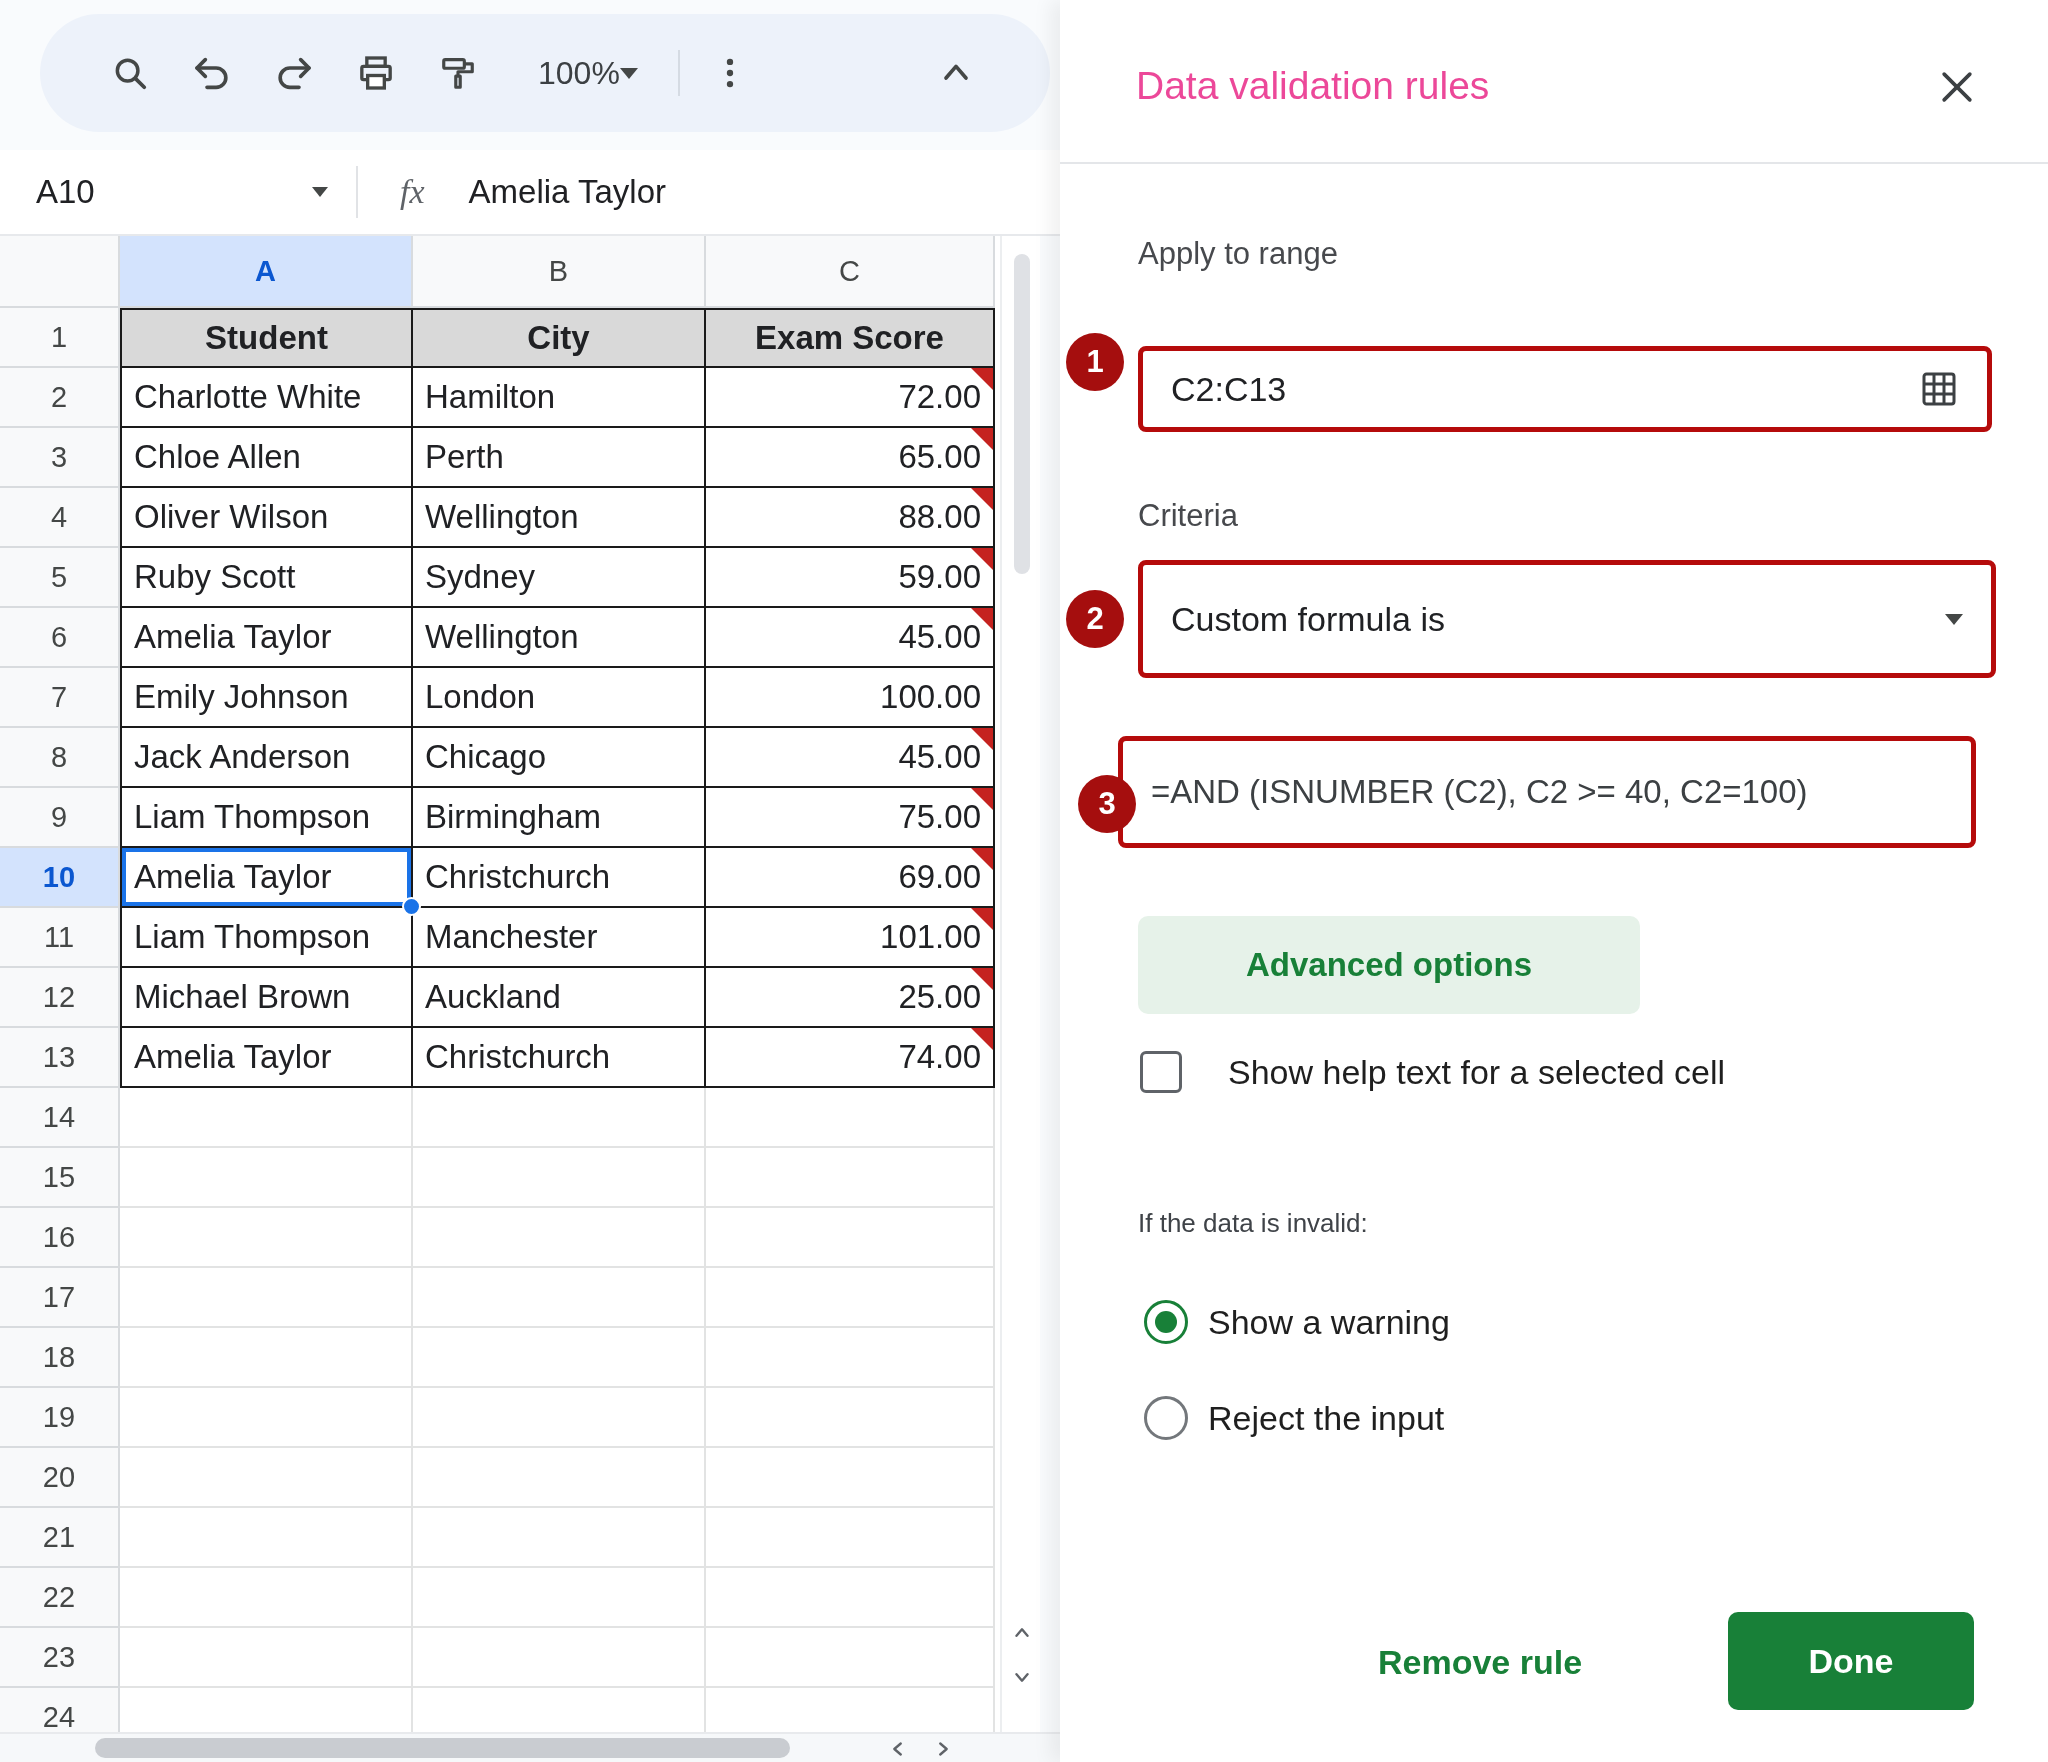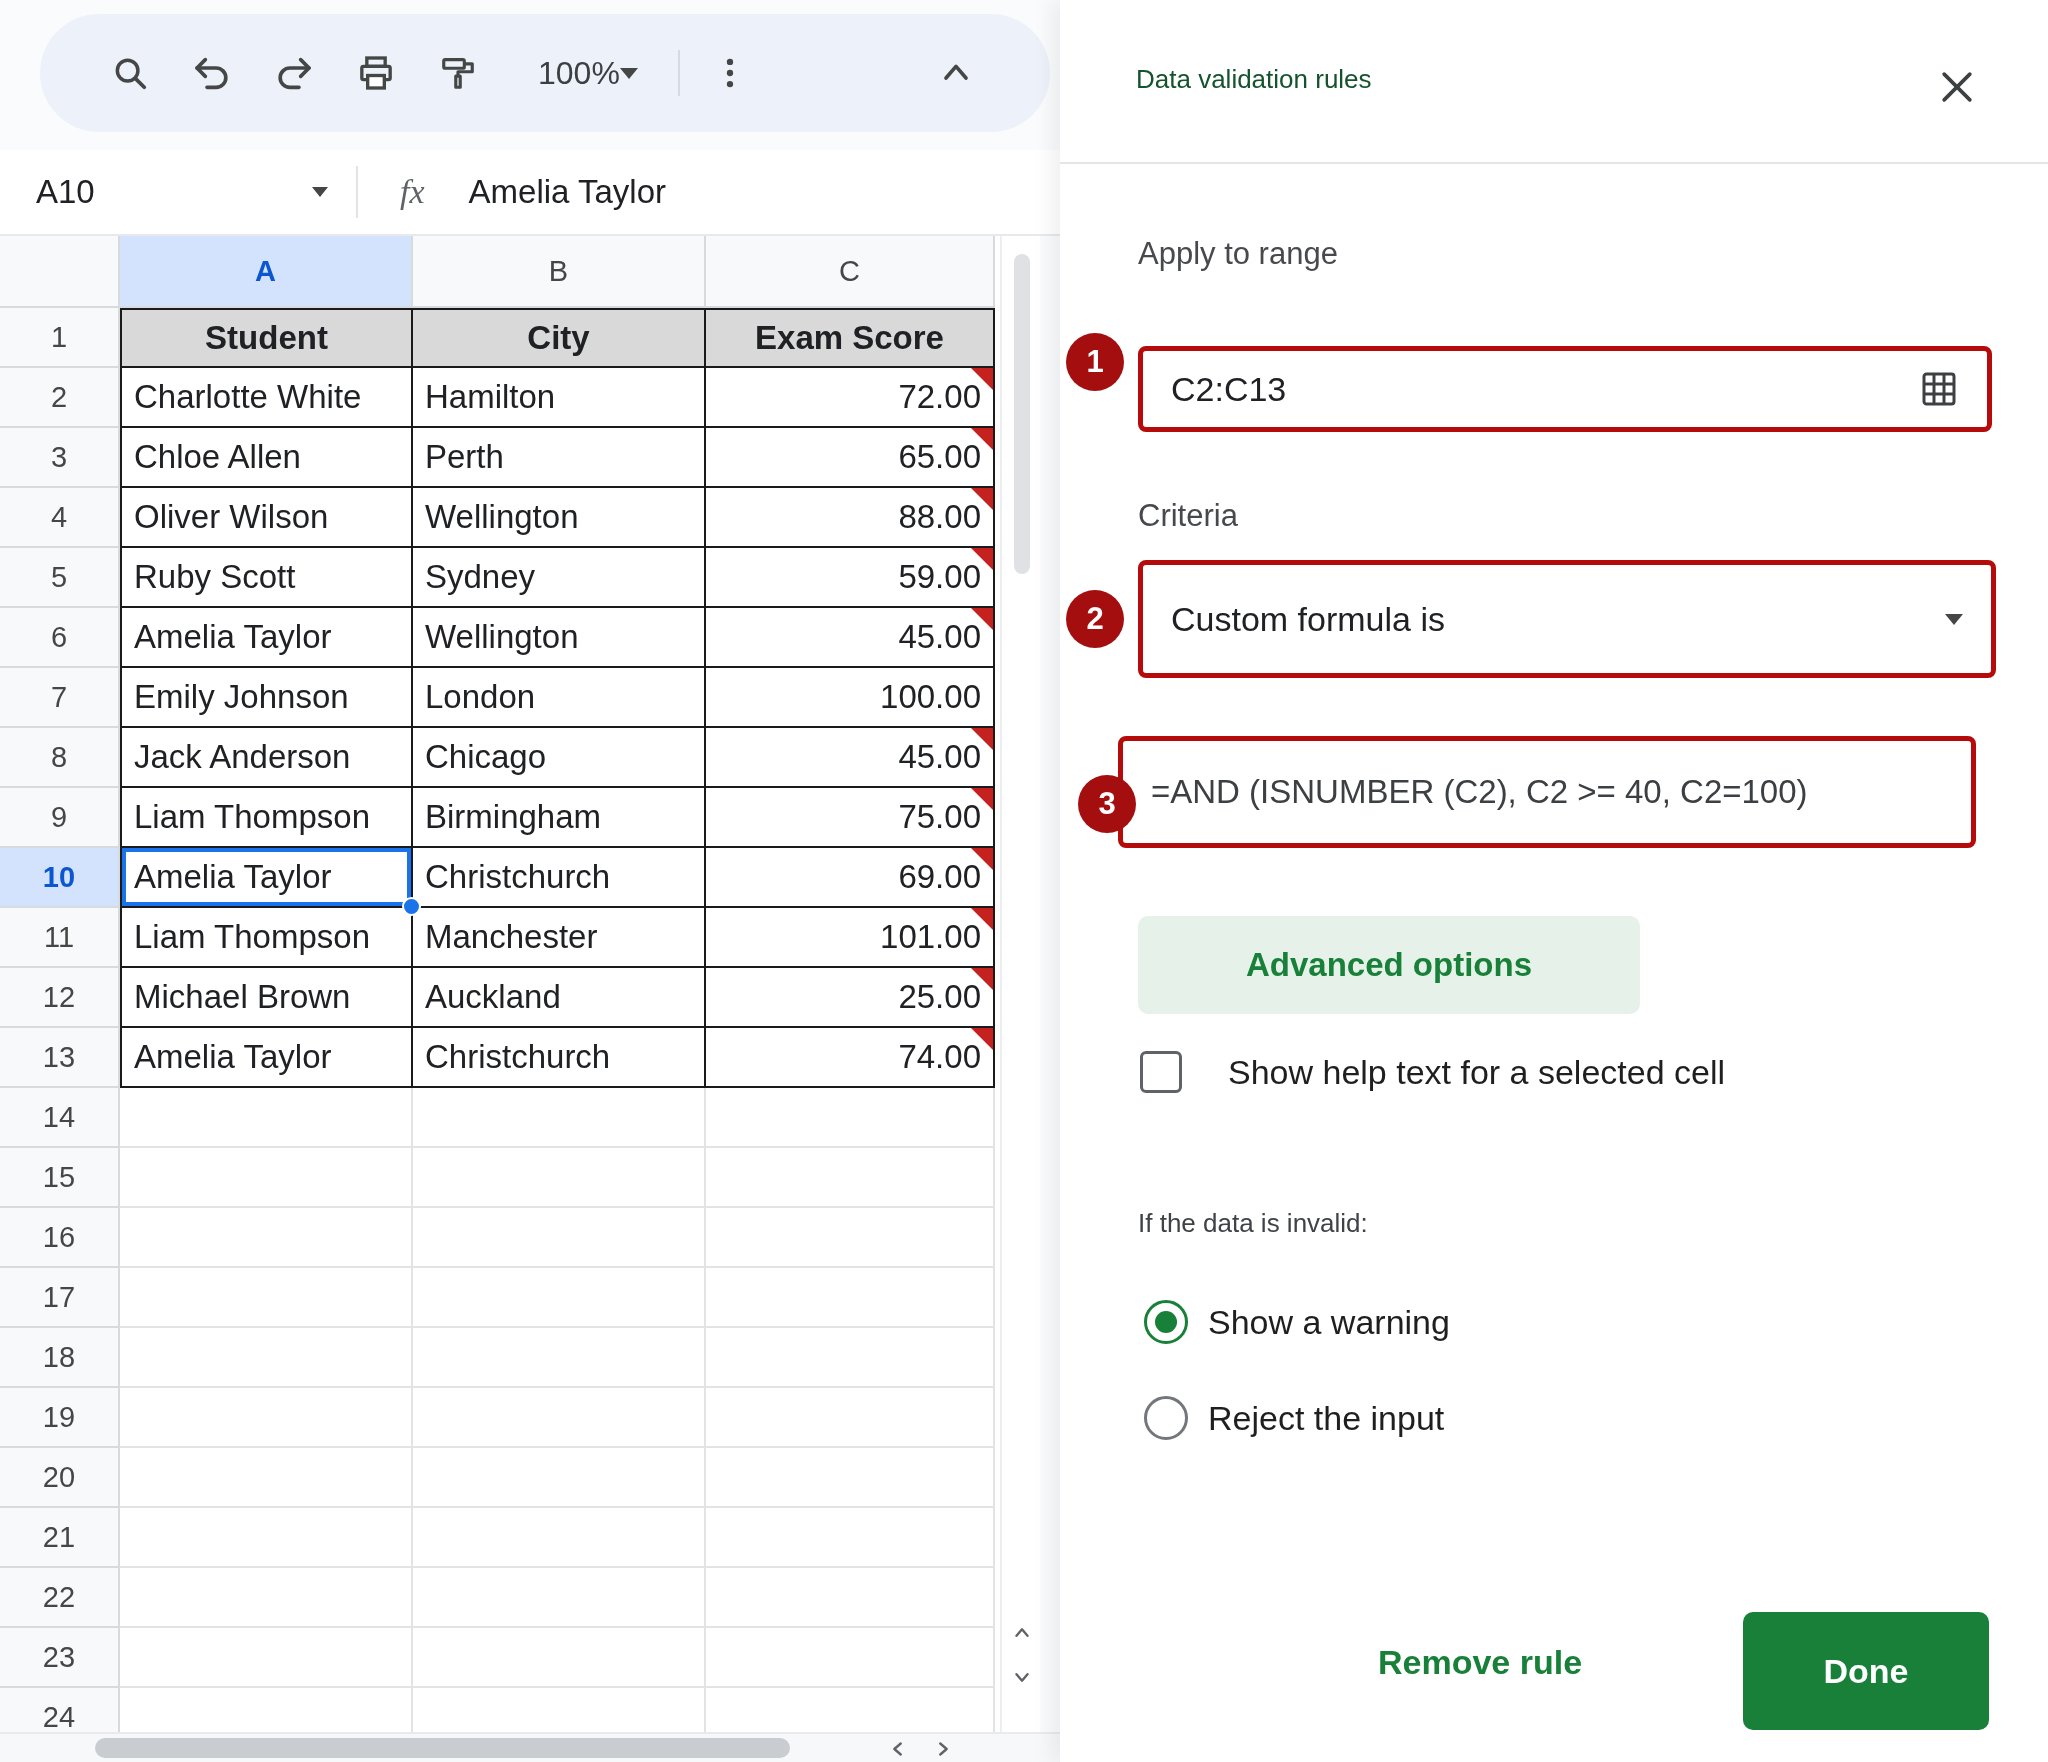--- a/index.html
+++ b/index.html
@@ -42,21 +42,21 @@
   .vs-btn{position:absolute;left:7px;width:26px;height:26px;display:flex;align-items:center;justify-content:center;background:none;border:none;cursor:pointer;}
   .vs-up{top:1384px;}.vs-down{top:1428px;}
   .hscroll{position:absolute;left:0;top:1732px;width:1060px;height:30px;background:#f6f8fa;border-top:2px solid #e8eaed;}
   .hs-thumb{position:absolute;left:95px;top:4px;width:695px;height:20px;border-radius:10px;background:#c9ccd1;}
   .hs-btn{position:absolute;top:2px;width:26px;height:26px;display:flex;align-items:center;justify-content:center;background:none;border:none;cursor:pointer;}
   .hs-left{left:885px;}.hs-right{left:930px;}
 
   
   .panel{position:absolute;left:1060px;top:0;width:988px;height:1762px;background:#fff;box-shadow:-10px 0 18px rgba(0,0,0,0.06);}
   .panel>*{position:absolute;}
-  .p-title{left:76px;top:64px;font-size:26px;color:#14532d;}
+  .p-title{left:76px;top:64px;font-size:39px;color:#ec4899;}
   .p-close{right:64px;top:60px;width:54px;height:54px;display:flex;align-items:center;justify-content:center;background:none;border:none;cursor:pointer;}
   .p-divider{left:0;right:0;top:162px;height:2px;background:#e4e6e9;}
   .p-label{left:78px;font-size:31px;color:#47494d;}
   .lbl-apply{top:236px;}
   .lbl-criteria{top:498px;}
   .red-box{border:5px solid #b50b0b;border-radius:8px;background:#fff;display:flex;align-items:center;padding:0 28px;font-size:34px;color:#202124;cursor:text;}
   .box-range{left:78px;top:303px;width:854px;height:86px;margin-top:43px;}
   .box-criteria{left:78px;top:560px;width:858px;height:118px;cursor:pointer;}
   .box-formula{left:58px;top:736px;width:858px;height:112px;color:#3c4043;font-size:33px;}
   .box-end{margin-left:auto;}
@@ -69,21 +69,21 @@
   .checkbox{width:42px;height:42px;border:3px solid #5f6368;border-radius:6px;background:#fff;cursor:pointer;flex:none;}
   .invalid-heading{left:78px;top:1208px;font-size:26px;color:#3f4348;font-weight:500;}
   .radio-row{left:84px;display:flex;align-items:center;gap:20px;font-size:34px;color:#1f1f1f;height:60px;cursor:pointer;}
   .radio-warning{top:1292px;}
   .radio-reject{top:1388px;}
   .radio{width:44px;height:44px;border-radius:50%;position:relative;flex:none;}
   .radio.sel{border:3px solid #188038;}
   .radio.sel::after{content:"";position:absolute;inset:8px;border-radius:50%;background:#188038;}
   .radio.unsel{border:3px solid #73777b;}
   .remove-btn{left:318px;top:1630px;height:64px;font-size:34px;font-weight:700;color:#188038;background:none;border:none;cursor:pointer;font-family:"Liberation Sans",sans-serif;}
-  .done-btn{left:668px;top:1612px;width:246px;height:118px;background:#188038;color:#fff;font-size:34px;font-weight:600;border:none;border-radius:10px;display:flex;align-items:center;justify-content:center;cursor:pointer;font-family:"Liberation Sans",sans-serif;margin-left:15px;}
+  .done-btn{left:668px;top:1612px;width:246px;height:98px;background:#188038;color:#fff;font-size:34px;font-weight:600;border:none;border-radius:10px;display:flex;align-items:center;justify-content:center;cursor:pointer;font-family:"Liberation Sans",sans-serif;}
 </style>
 </head>
 <body>
 
 <div class="sheet-area">
 
   <div class="toolbar">
     <button class="tb-btn">
       <svg viewBox="0 0 24 24" width="38" height="38">
           <circle cx="10.5" cy="10.5" r="6.5" fill="none" stroke="#444746" stroke-width="2.2"></circle>

